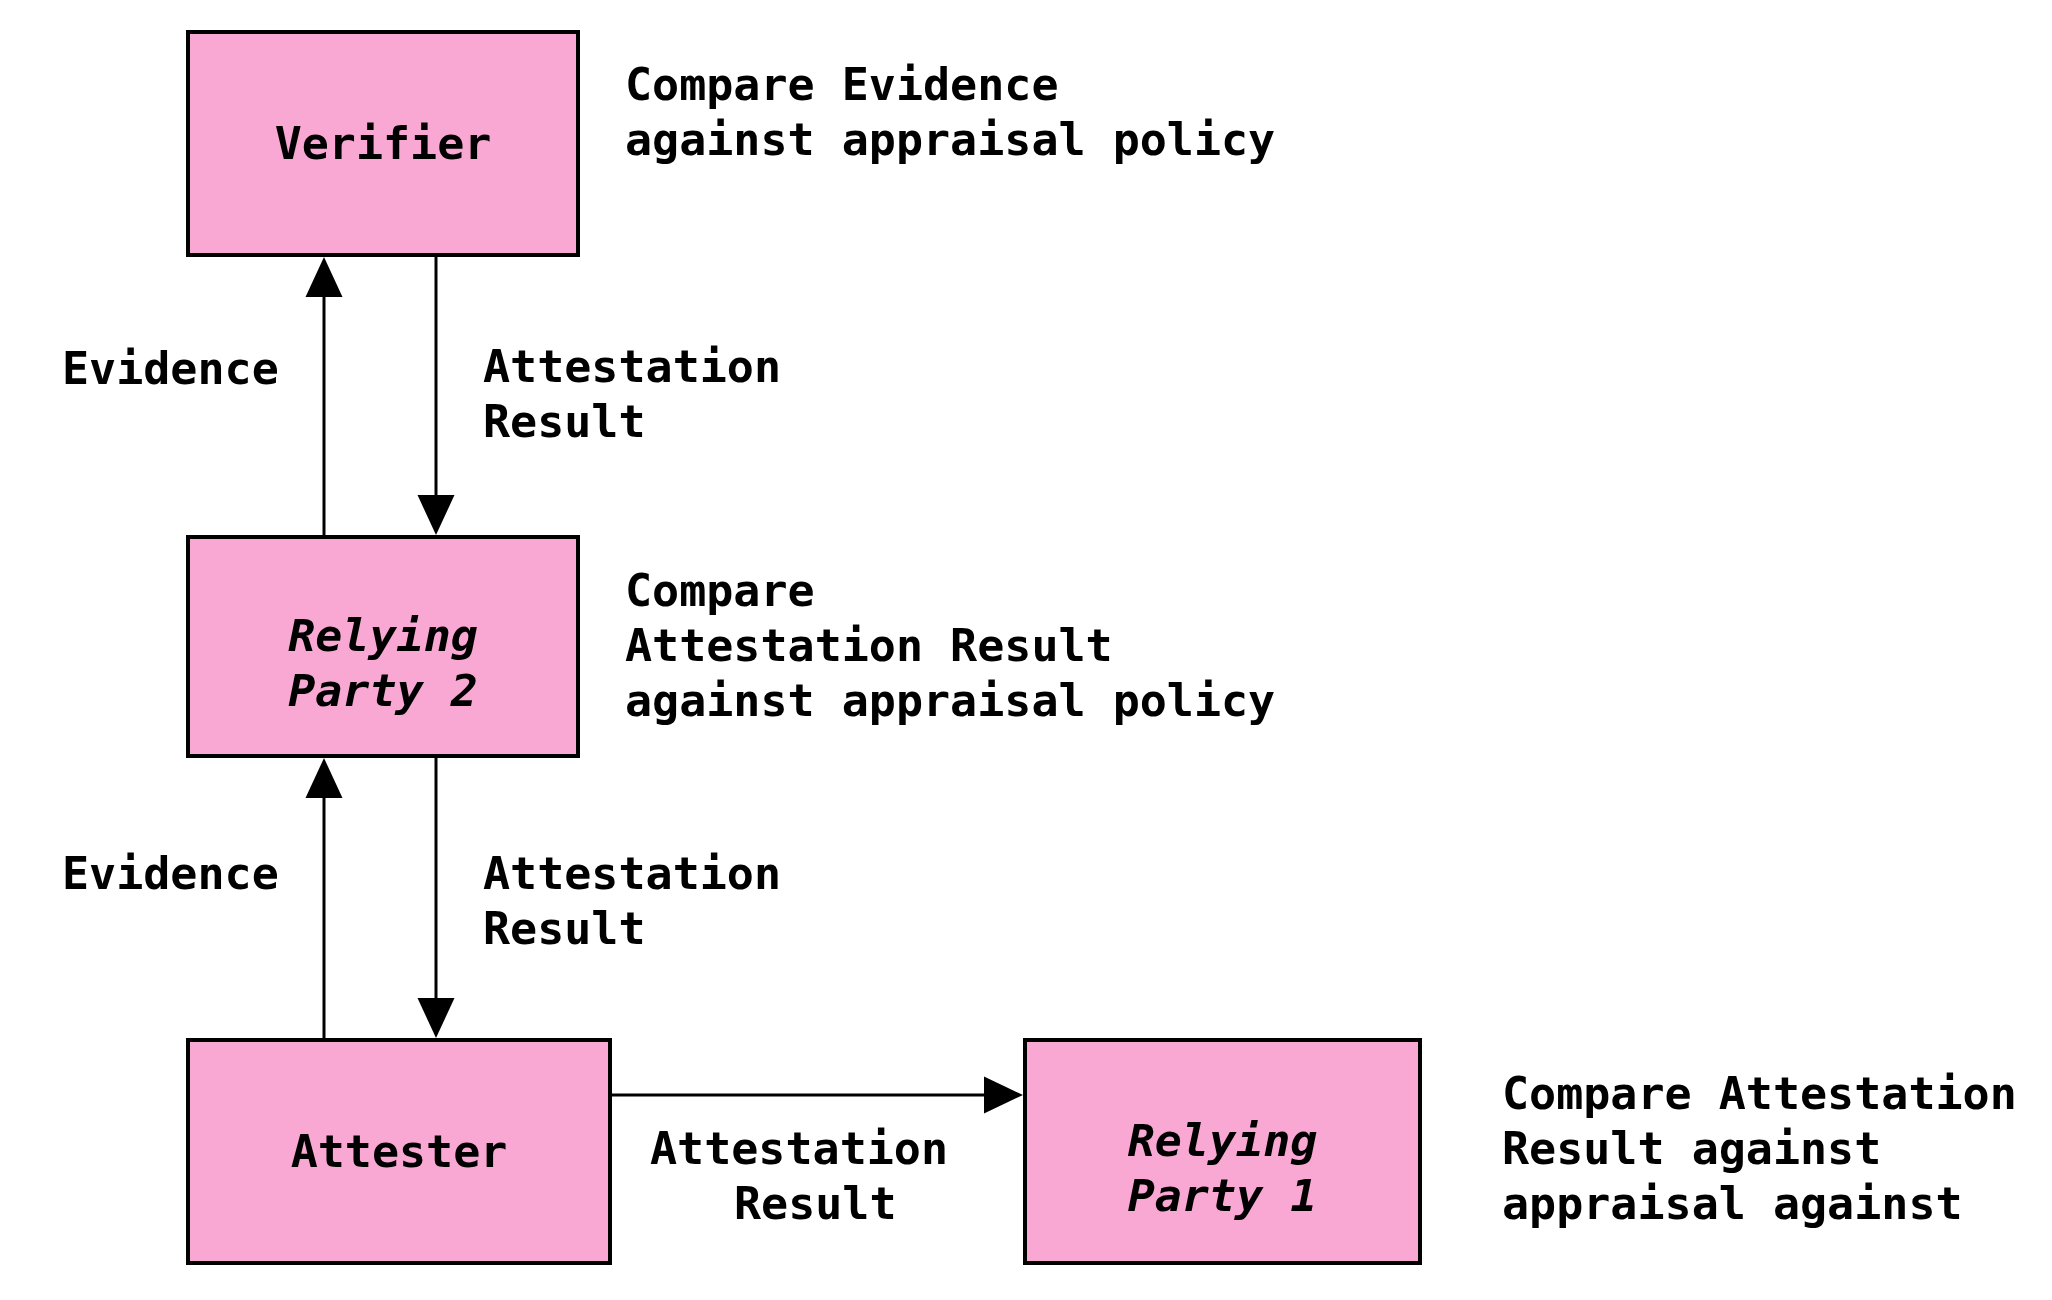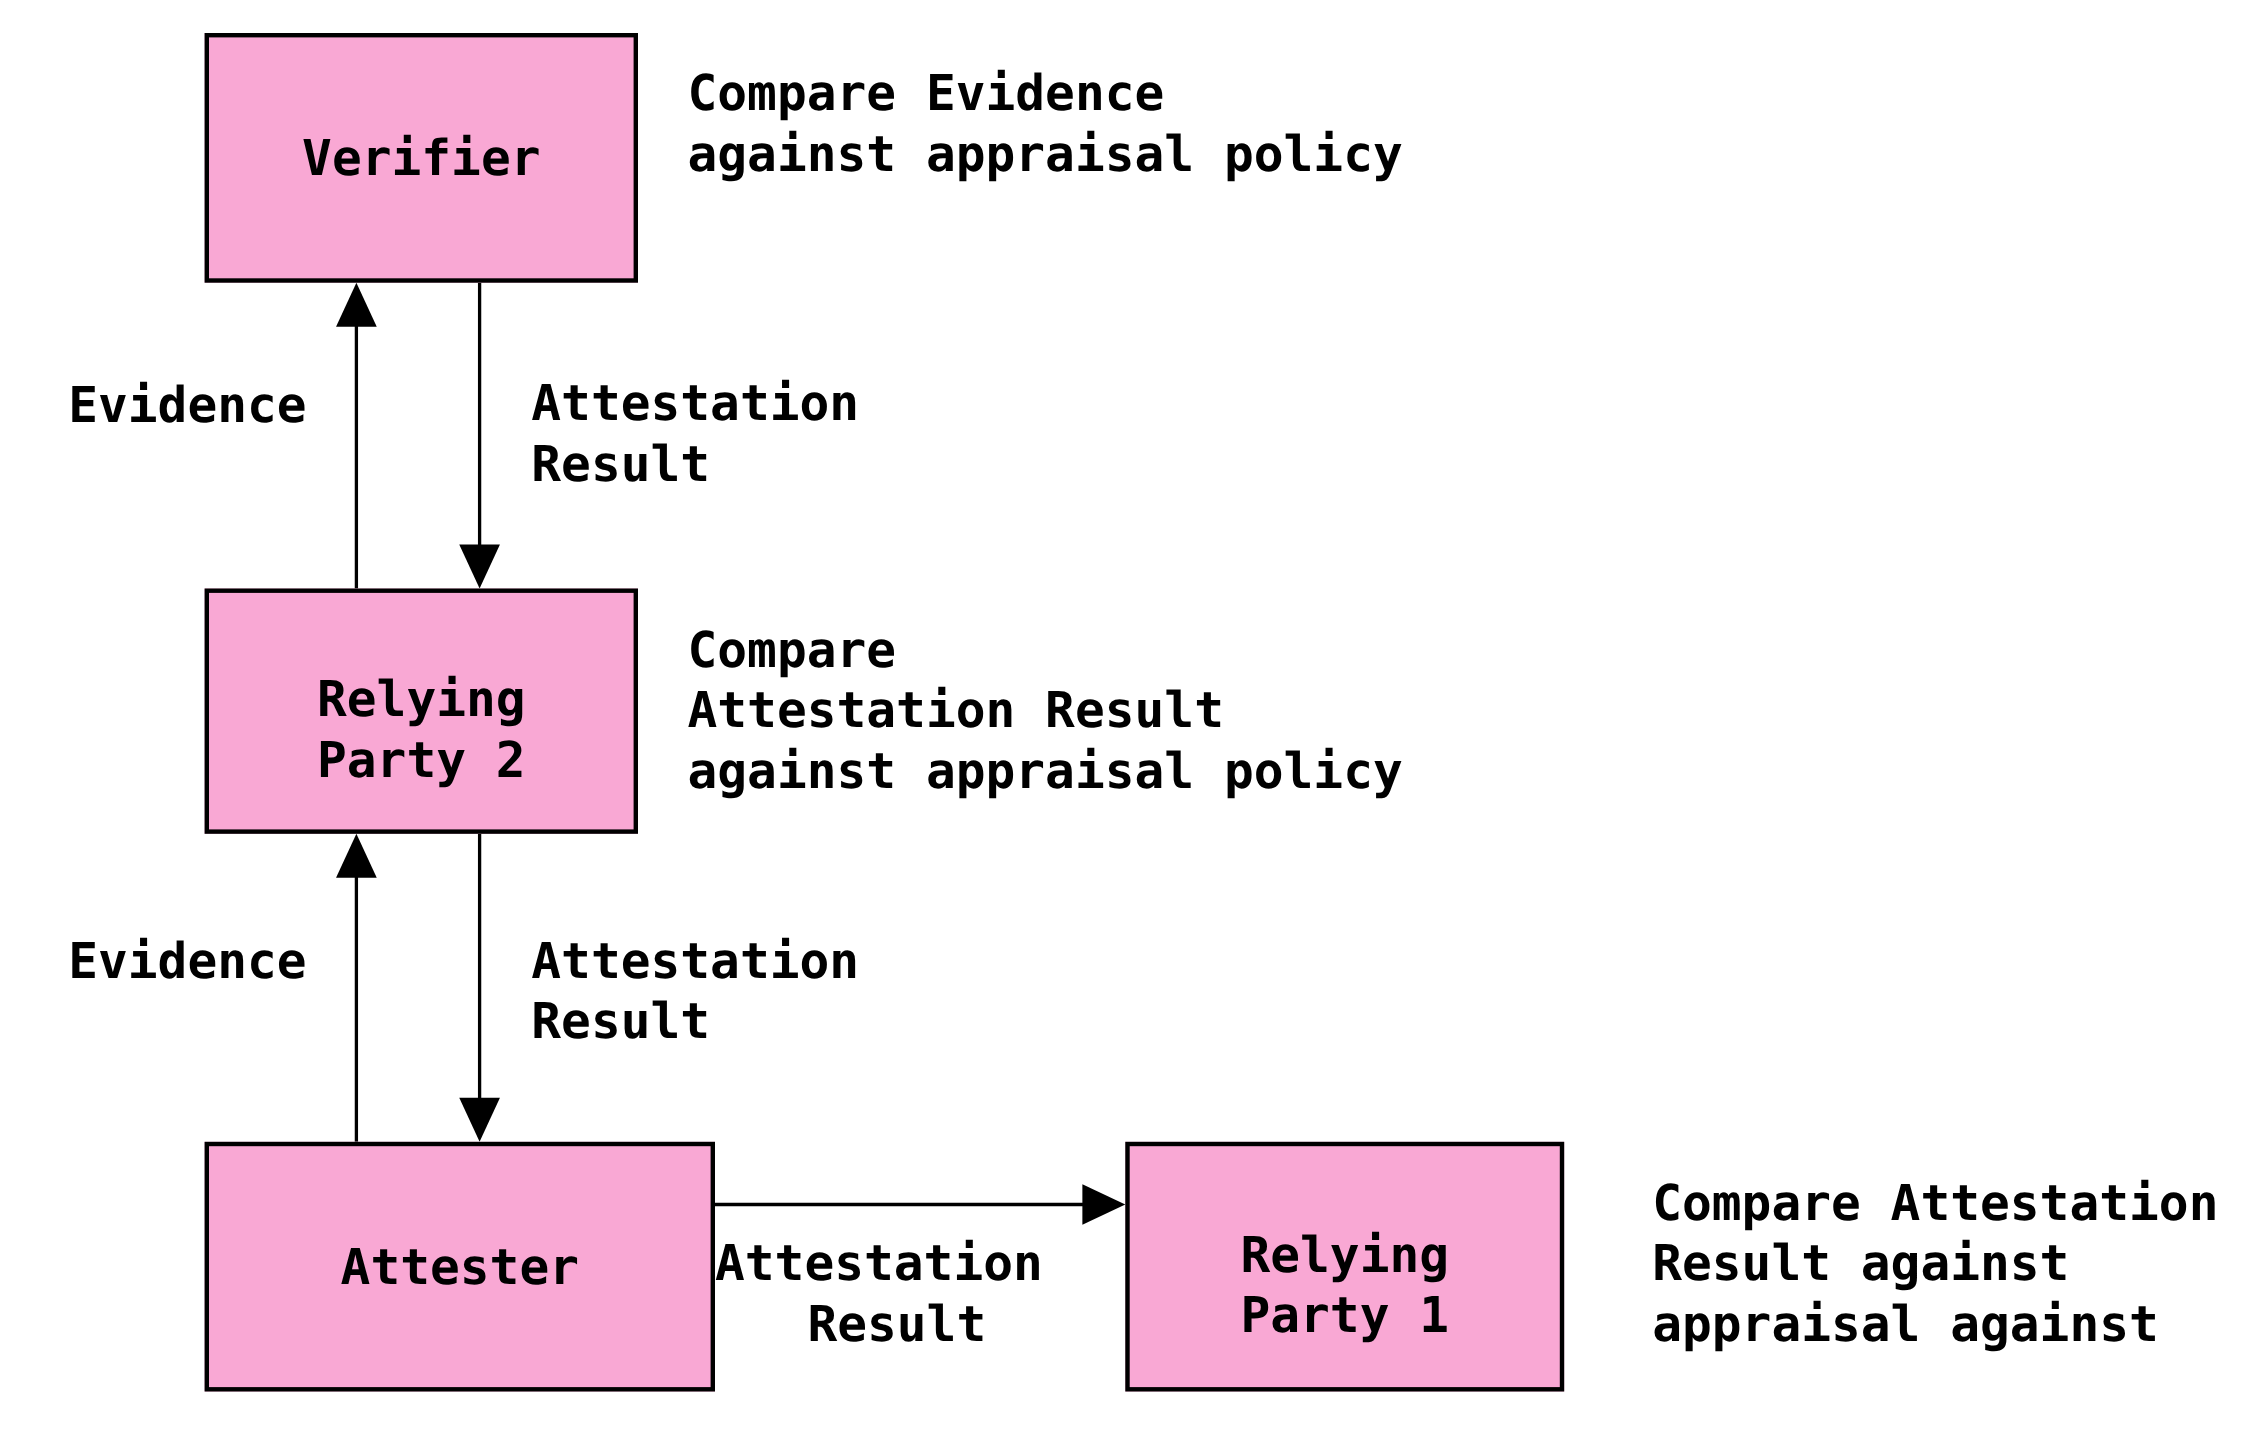--- a/index.html
+++ b/index.html
@@ -28,29 +28,29 @@
     position: absolute;
     box-sizing: border-box;
     border: 4px solid #000000;
     background: #f9a8d4;
     display: flex;
     align-items: center;
     justify-content: center;
   }
   .box-verifier  { left: 186px;  top: 30px;   width: 394px; height: 227px; }
   .box-rp2       { left: 186px;  top: 535px;  width: 394px; height: 223px; }
-  .box-attester  { left: 186px;  top: 1038px; width: 464px; height: 227px; }
+  .box-attester  { left: 186px;  top: 1038px; width: 426px; height: 227px; }
   .box-rp1       { left: 1023px; top: 1038px; width: 399px; height: 227px; }
   .node-label {
     font-size: 45px;
     line-height: 55px;
     text-align: center;
     white-space: nowrap;
   }
-  .node-label.shift-down { margin-top: 32px; }
+  .node-label.shift-down { margin-top: 32px; font-style: italic; }
   .node-label span { display: block; }
   .note, .edge-label {
     position: absolute;
     font-size: 45px;
     line-height: 55px;
     white-space: nowrap;
   }
   .note span, .edge-label span { display: block; }
   .note-verifier { left: 625px;  top: 57px; }
   .note-rp2      { left: 625px;  top: 563px; }

